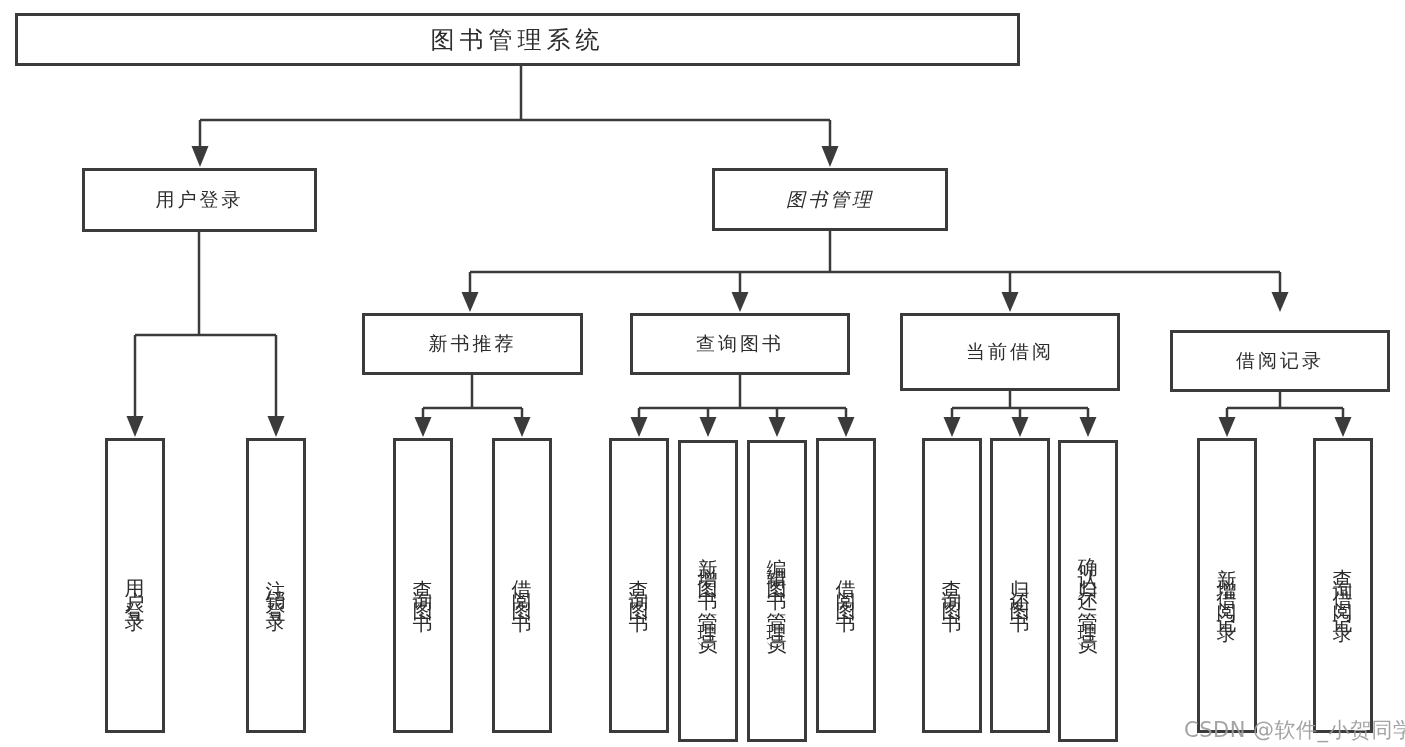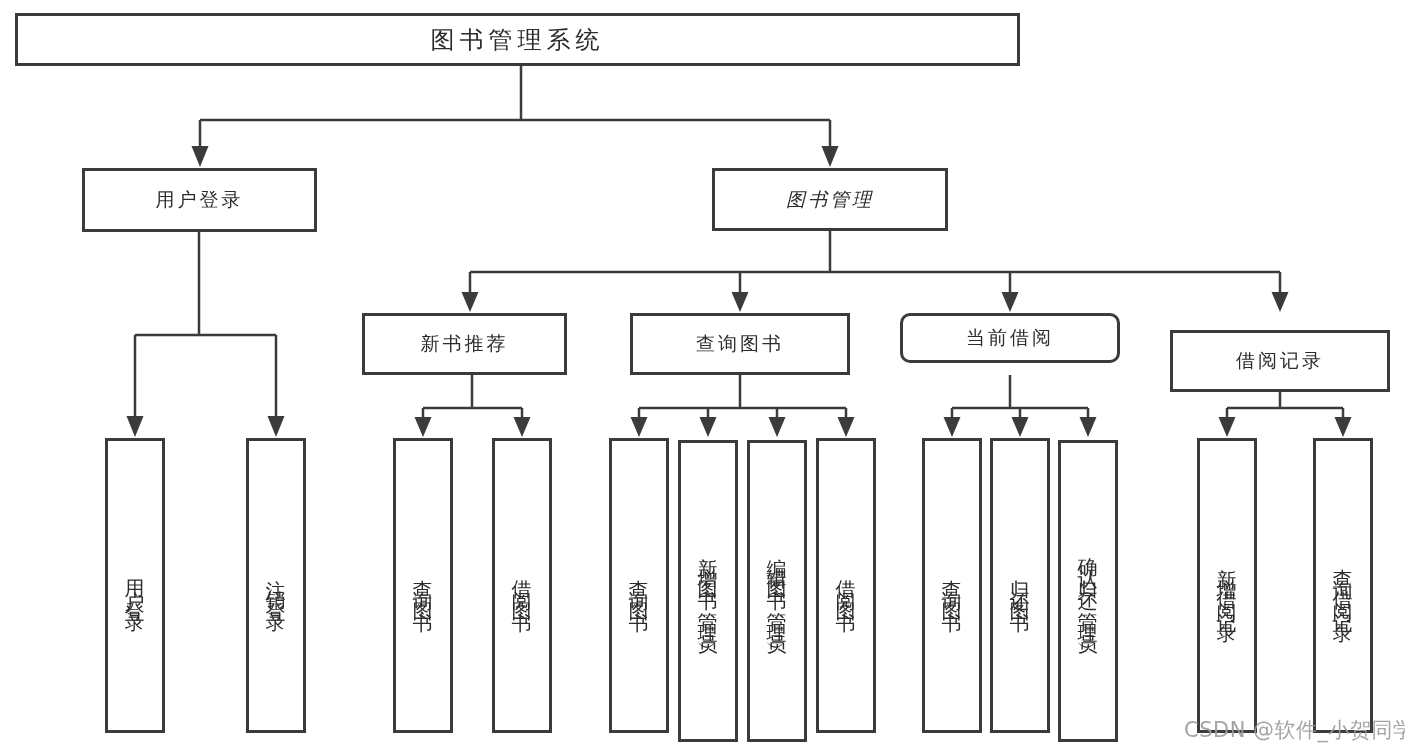--- a/index.html
+++ b/index.html
@@ -129,27 +129,27 @@
     <span>图书管理系统</span>
   </div>
 
   <div class="box hbox" style="left:82px; top:168px; width:235px; height:64px;">
     <span>用户登录</span>
   </div>
   <div class="box hbox" style="left:712px; top:168px; width:236px; height:63px;font-style:italic;">
     <span>图书管理</span>
   </div>
 
-  <div class="box hbox" style="left:362px; top:313px; width:205px; height:62px;">
+  <div class="box hbox" style="left:362px; top:313px; width:221px; height:62px;">
     <span>新书推荐</span>
   </div>
   <div class="box hbox" style="left:630px; top:313px; width:220px; height:62px;">
     <span>查询图书</span>
   </div>
-  <div class="box hbox" style="left:900px; top:313px; width:220px; height:50px;border-radius:10px;">
+  <div class="box hbox" style="left:900px; top:313px; width:220px; height:78px;">
     <span>当前借阅</span>
   </div>
   <div class="box hbox" style="left:1170px; top:313px; width:220px; height:62px;margin-top:17px;">
     <span>借阅记录</span>
   </div>
 
   <div class="box vbox" style="left:105px; top:438px; width:60px; height:295px;">
     <span class="vtext">用户登录</span>
   </div>
   <div class="box vbox" style="left:246px; top:438px; width:60px; height:295px;">

